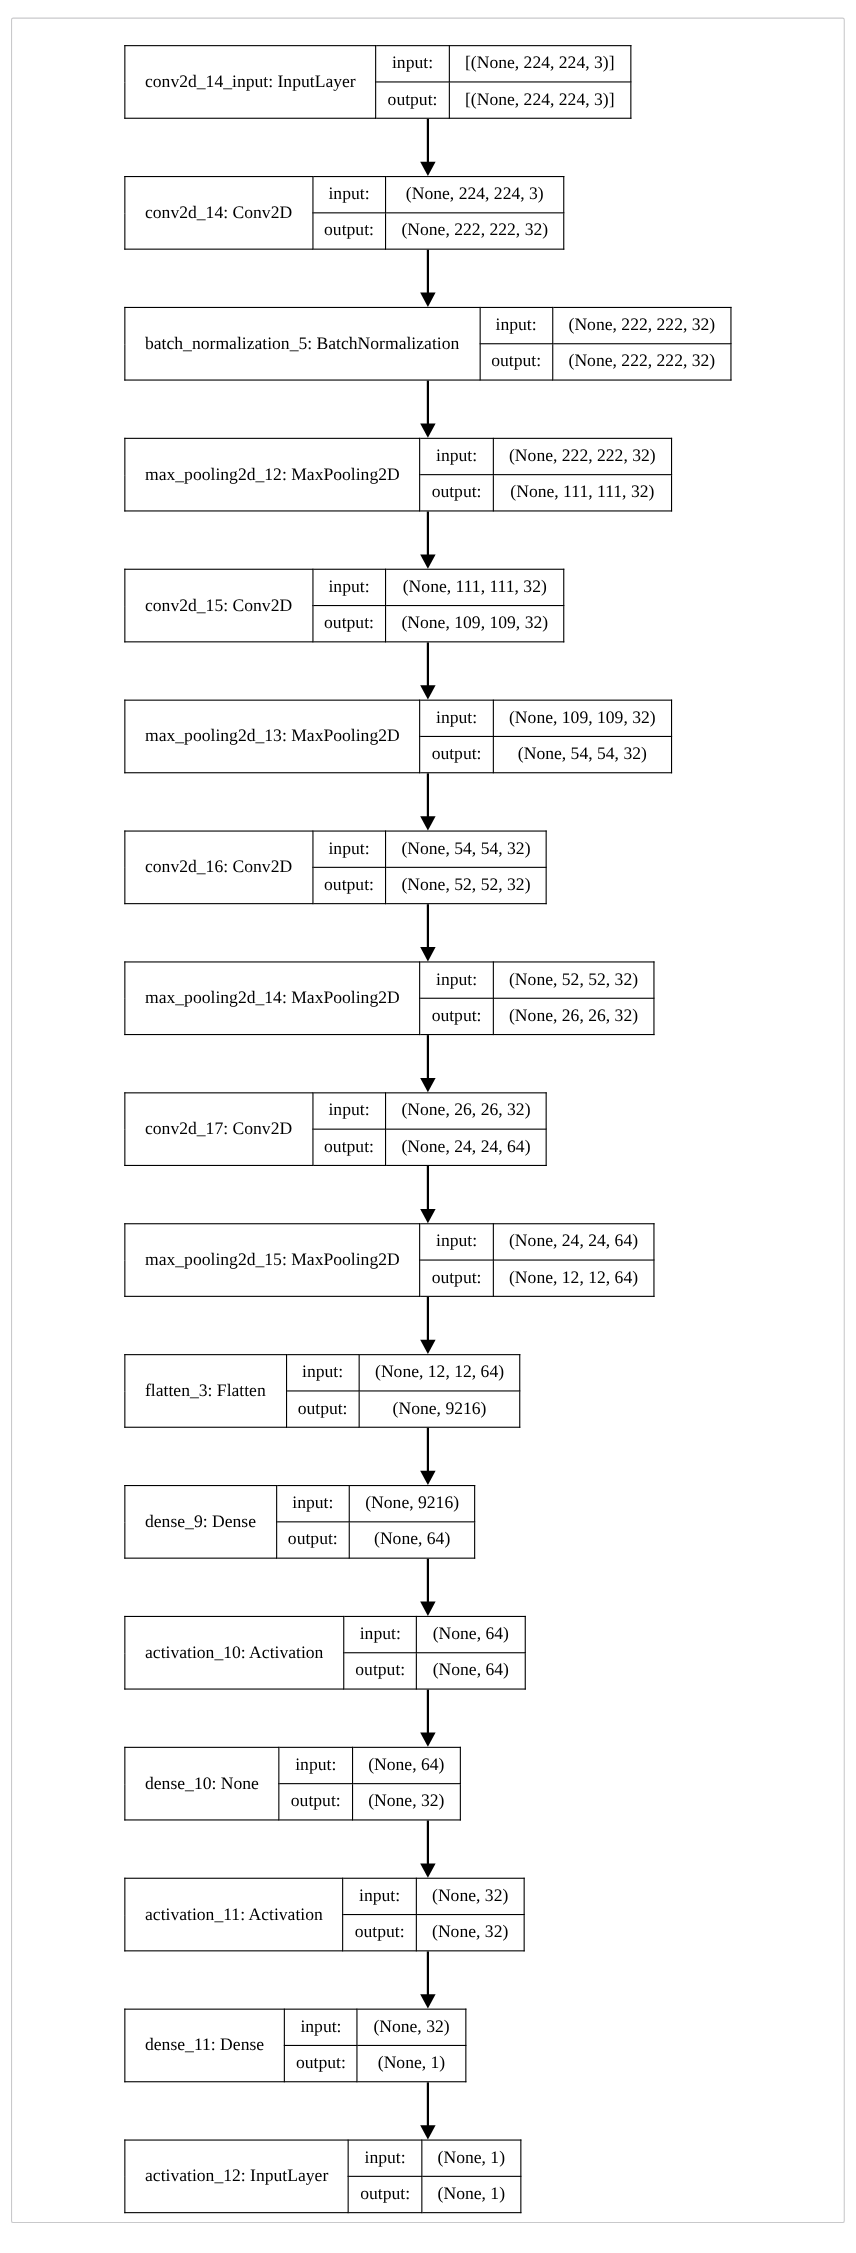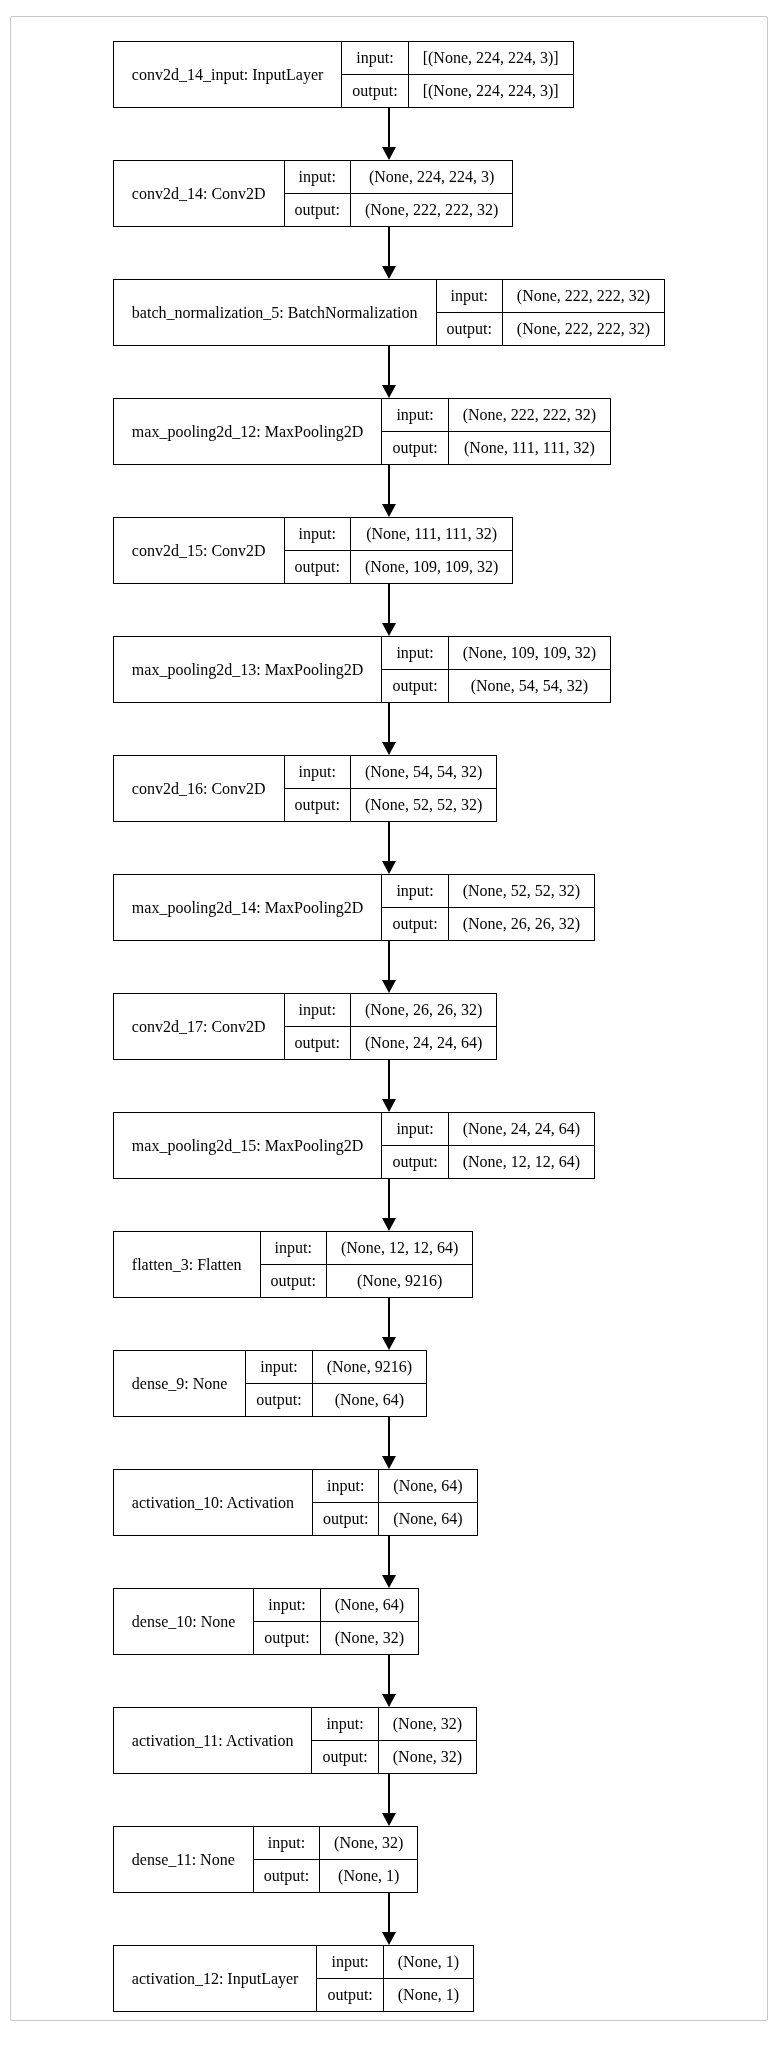--- a/index.html
+++ b/index.html
@@ -242,21 +242,21 @@
   </table>
 
   <div class="arrow">
     <div class="arrow-line"></div>
     <div class="arrow-head"></div>
   </div>
 
   <table class="node">
     <tbody>
       <tr>
-        <td class="name" rowspan="2">dense_9: None</td>
+        <td class="name" rowspan="2">dense_9: Dense</td>
         <td class="io">input:</td>
         <td class="shape">(None, 9216)</td>
       </tr>
       <tr>
         <td class="io">output:</td>
         <td class="shape">(None, 64)</td>
       </tr>
     </tbody>
   </table>
 
@@ -318,21 +318,21 @@
   </table>
 
   <div class="arrow">
     <div class="arrow-line"></div>
     <div class="arrow-head"></div>
   </div>
 
   <table class="node">
     <tbody>
       <tr>
-        <td class="name" rowspan="2">dense_11: None</td>
+        <td class="name" rowspan="2">dense_11: Dense</td>
         <td class="io">input:</td>
         <td class="shape">(None, 32)</td>
       </tr>
       <tr>
         <td class="io">output:</td>
         <td class="shape">(None, 1)</td>
       </tr>
     </tbody>
   </table>
 

